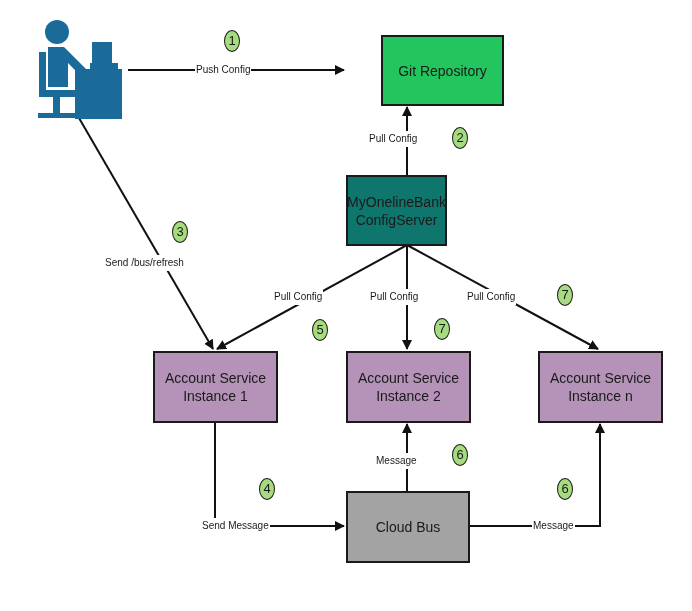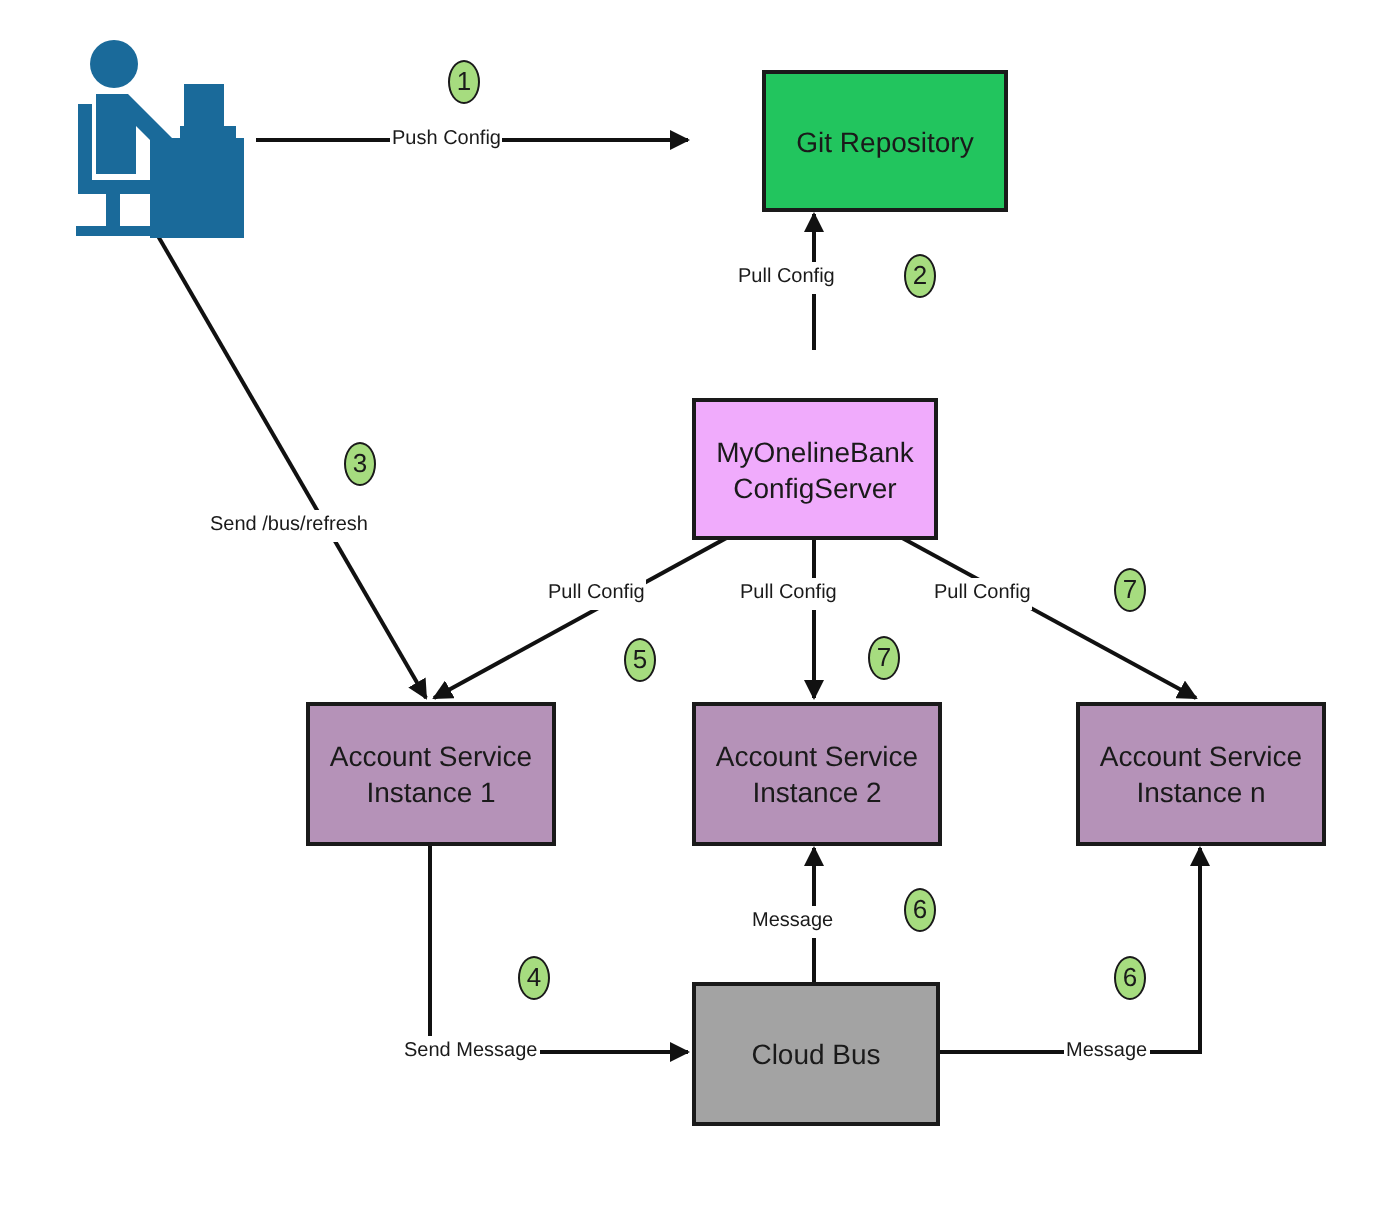--- a/index.html
+++ b/index.html
@@ -42,21 +42,21 @@
     <rect x="39" y="90" width="36" height="7"></rect>
     <rect x="53" y="96" width="7" height="18"></rect>
     <rect x="38" y="113" width="37" height="5"></rect>
     <rect x="92" y="42" width="20" height="21"></rect>
     <rect x="90" y="63" width="28" height="6"></rect>
     <rect x="75" y="69" width="47" height="50"></rect>
   </g>
 </svg>
 
 <div class="box" style="left: 346px; top: 35px; width: 123px; height: 71px; background: #22c55e; margin-left: 35px;">Git Repository</div>
-<div class="box" style="left: 346px; top: 175px; width: 123px; height: 71px; background: #f0abfc; margin-top: 24px;">MyOnelineBank
+<div class="box" style="left: 346px; top: 175px; width: 101px; height: 71px; background: #0f766e;">MyOnelineBank
 ConfigServer</div>
 <div class="box" style="left: 153px; top: 351px; width: 125px; height: 72px; background: rgb(181, 146, 184);">Account Service
 Instance 1</div>
 <div class="box" style="left: 346px; top: 351px; width: 125px; height: 72px; background: rgb(181, 146, 184);">Account Service
 Instance 2</div>
 <div class="box" style="left: 538px; top: 351px; width: 125px; height: 72px; background: rgb(181, 146, 184);">Account Service
 Instance n</div>
 <div class="box" style="left: 346px; top: 491px; width: 124px; height: 72px; background: #a3a3a3;">Cloud Bus</div>
 
 <span class="lbl" style="left:195px;top:62px;">Push Config</span>

